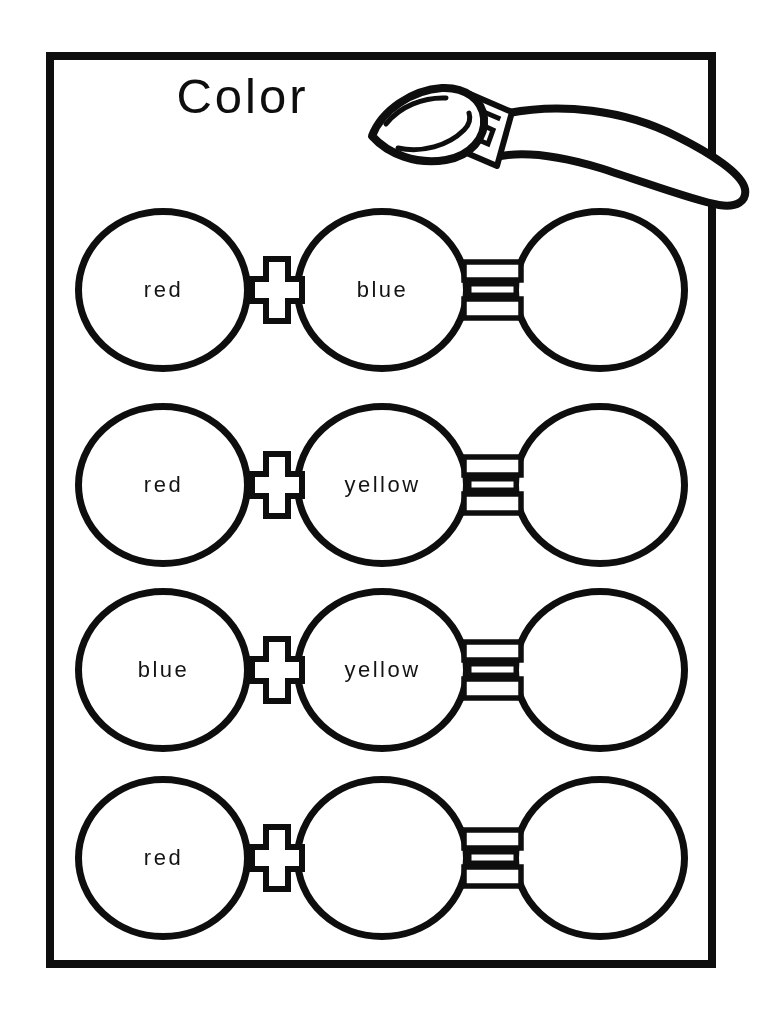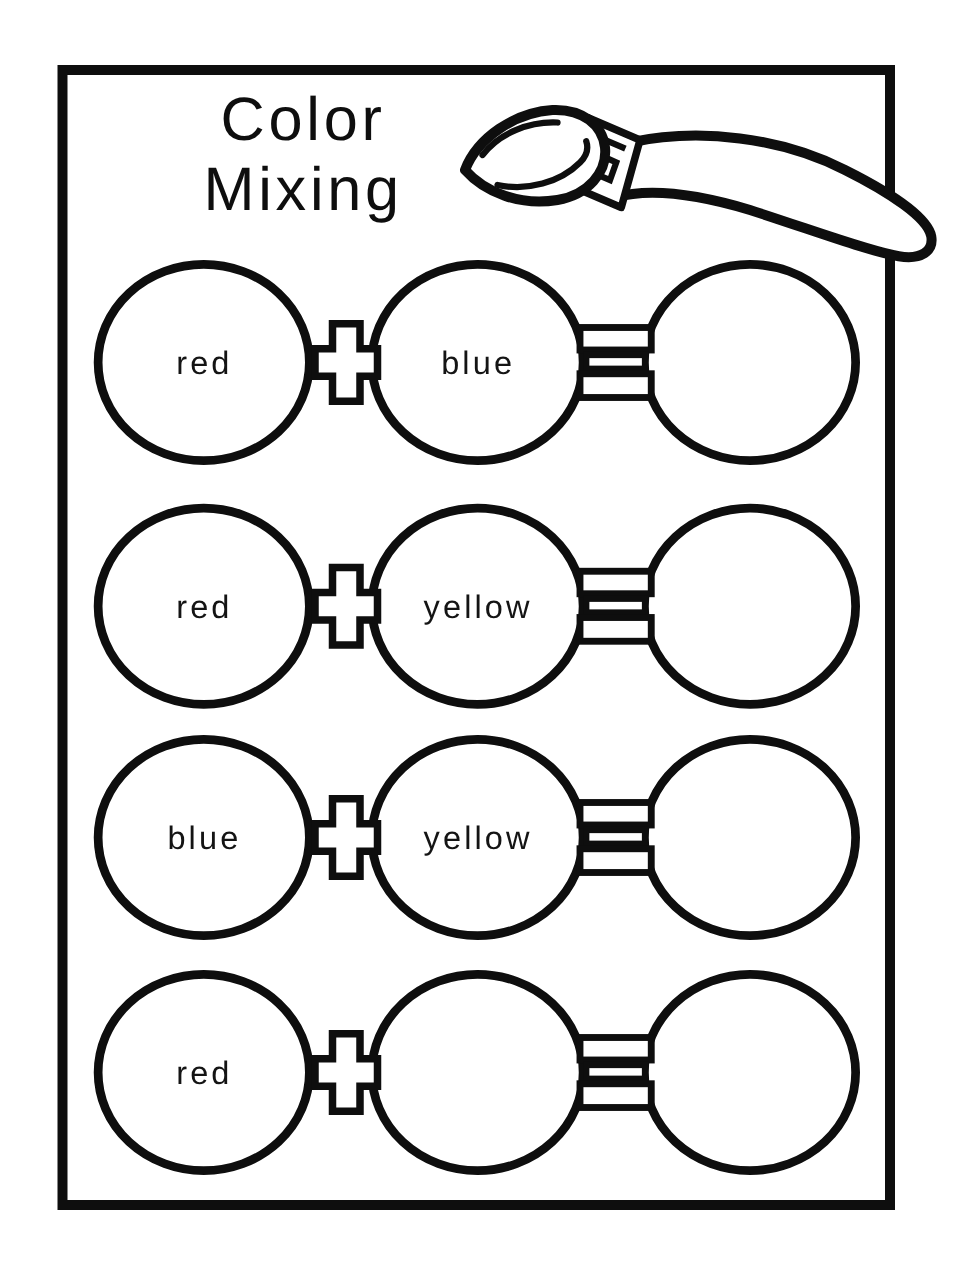--- a/index.html
+++ b/index.html
@@ -15,36 +15,35 @@
     position:absolute;left:100px;top:68px;width:285px;z-index:2;
     text-align:center;font-size:49px;line-height:56px;letter-spacing:3px;
     font-weight:400;color:#0e0e0e;
   }
   .brush{position:absolute;left:0;top:0;z-index:3;}
   .row{position:absolute;left:0;width:768px;height:190px;z-index:2;}
   .row svg{position:absolute;left:0;top:0;}
   .row-1{top:195px;} .row-2{top:390px;} .row-3{top:575px;} .row-4{top:763px;}
   .circle-label{
     position:absolute;top:80px;height:30px;line-height:30px;text-align:center;
-    font-size:26px;letter-spacing:2.5px;color:#141414;
+    font-size:22px;letter-spacing:2.5px;color:#141414;
   }
   .label-left{left:75px;width:177px;}
   .label-right{left:294px;width:177px;}
   .shape{stroke:#0e0e0e;fill:#ffffff;}
 </style>
 </head>
 <body>
 
 <div class="page">
 
   <div class="frame"></div>
 
   <div class="title">
     <div>Color</div>
-    <div>Mixing</div>
   </div>
 
   <svg class="brush" width="768" height="230" viewBox="0 0 768 230">
 
     <path class="shape" stroke-width="8" stroke-linejoin="round" d="M 504 114
          C 560 102, 625 110, 676 136
          C 712 154, 742 174, 745 189
          C 747 201, 737 208, 719 205
          C 695 201, 650 184, 600 168
          C 560 156, 520 150, 492 158

